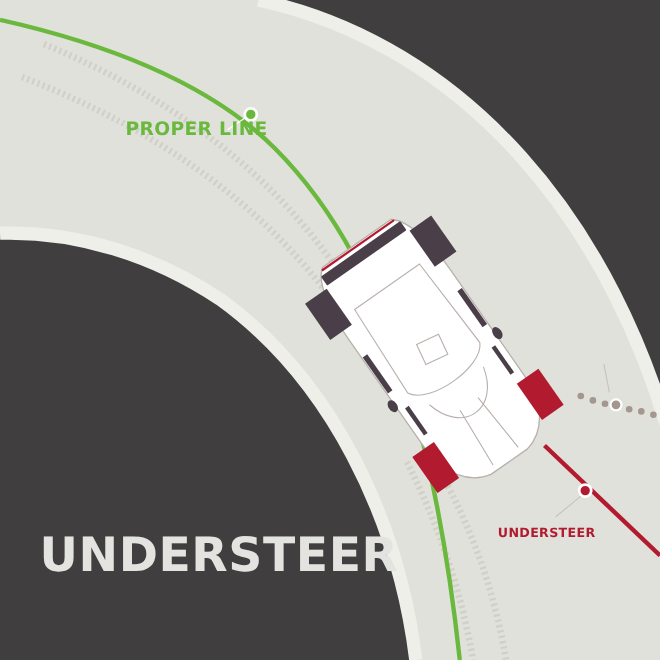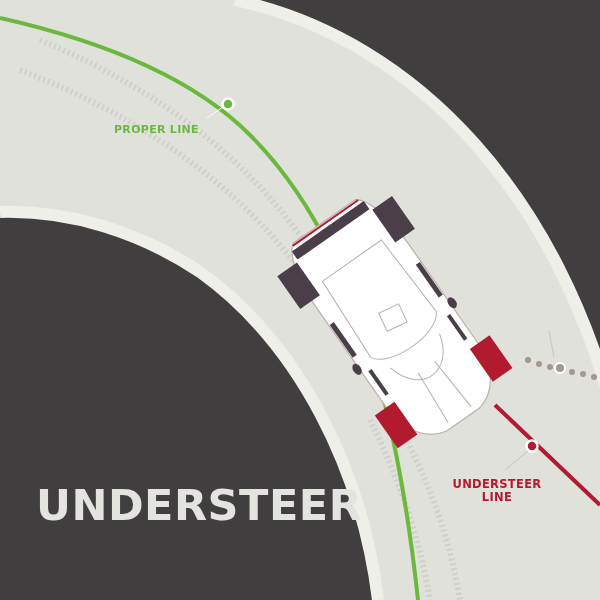--- a/index.html
+++ b/index.html
@@ -1,19 +1,19 @@
 <!DOCTYPE html>
 <html><head>
 <meta charset="utf-8">
 <style>
   html, body { margin: 0; padding: 0; background: #3f3d3e; }
   .stage { position: relative; width: 600px; height: 600px; overflow: hidden; background: #403e3f; }
   svg.scene { position: absolute; left: 0; top: 0; width: 600px; height: 600px; }
   .label { position: absolute; font-family: "DejaVu Sans", sans-serif; font-weight: bold; letter-spacing: 0.3px; line-height: 1.15; text-align: center; }
-  .label-proper { left: 114px; top: 124px; font-size: 11px; color: #6ab93e; }
+  .label-proper { left: 114px; top: 109px; font-size: 17px; color: #6ab93e; }
   .label-lost { left: 513px; top: 296px; width: 84px; font-size: 11.5px; color: #a39790; }
   .label-under { left: 440px; top: 478px; width: 114px; font-size: 11.5px; color: #b21b2f; }
   .title { position: absolute; left: 36px; top: 480px; font-family: "DejaVu Sans", sans-serif; font-weight: bold; font-size: 43px; color: #e3e3df; letter-spacing: 0.5px; }
 </style>
 </head>
 <body>
 
 <div class="stage">
   <svg class="scene" viewBox="0 0 600 600">
 
@@ -77,17 +77,16 @@
       <ellipse cx="-58" cy="22" rx="4" ry="6" fill="#4a3f48"></ellipse>
       <ellipse cx="58" cy="22" rx="4" ry="6" fill="#4a3f48"></ellipse>
     </g>
   </svg>
 
   <div class="label label-proper">PROPER LINE</div>
 
 
   <div class="label label-under">
     <div>UNDERSTEER</div>
-    <div>LINE</div>
   </div>
 
   <div class="title">UNDERSTEER</div>
 </div>
 
 </body></html>

